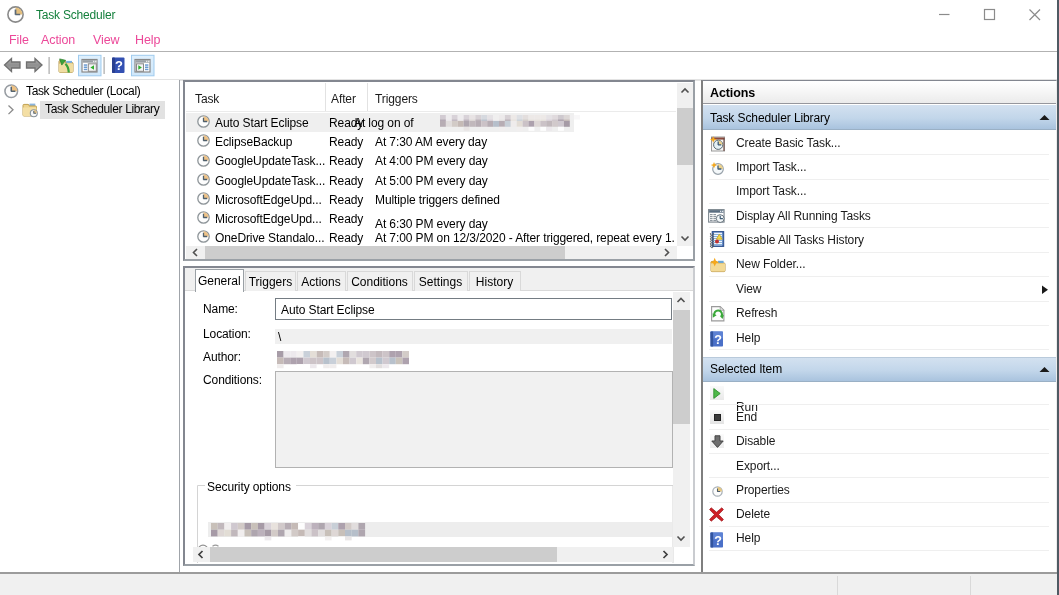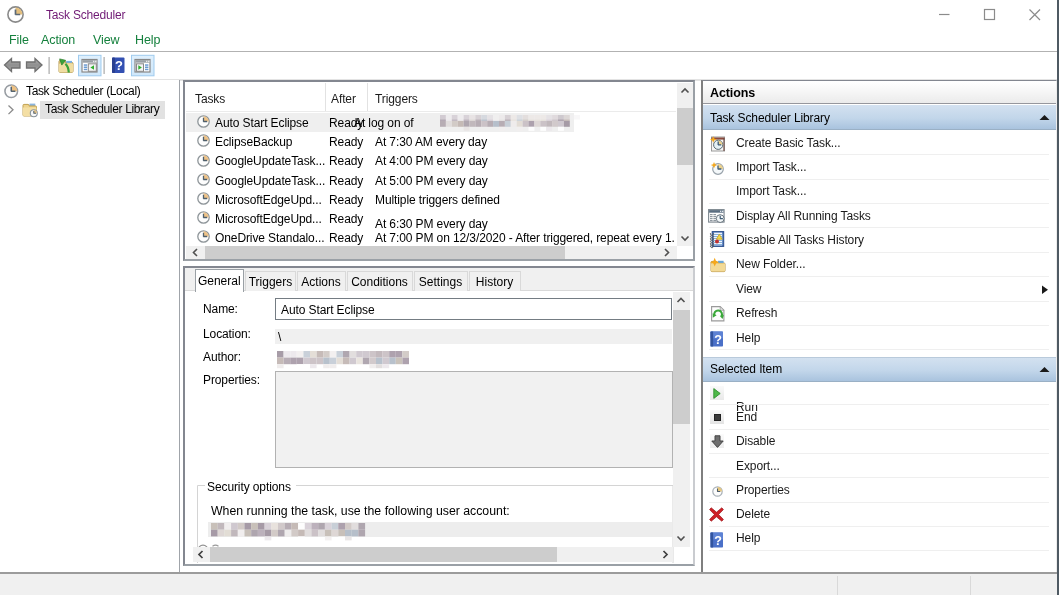--- a/index.html
+++ b/index.html
@@ -4,23 +4,23 @@
 <style>
   * { margin:0; padding:0; box-sizing:border-box; }
   html,body { width:1059px; height:595px; overflow:hidden; background:#fff;
     font-family:"Liberation Sans", sans-serif; font-size:12px; color:#000; }
   .abs { position:absolute; }
   #win { position:relative; width:1059px; height:595px; background:#fff; }
   .mos { position:absolute; opacity:0.92; }
   svg { display:block; overflow:visible; }
   .txt { position:absolute; white-space:nowrap; letter-spacing:-0.1px; }
   
-  #title { left:46px; top:8px; color:#701a75; font-size:12px; letter-spacing:-0.2px; }
+  #title { left:36px; top:8px; color:#15803d; font-size:12px; letter-spacing:-0.2px; }
   
-  .menu { top:33px; height:17px; color:#15803d; font-size:12.5px; }
+  .menu { top:33px; height:17px; color:#ec4899; font-size:12.5px; }
   
   #leftpane { left:0; top:80px; width:180px; height:493px; background:#fff;
      border-right:1px solid #a0a4aa; border-bottom:1px solid #888; }
   #listpane { left:183px; top:80px; width:512px; height:181px; background:#fff;
      border:2px solid #889; border-color:#838790 #9aa0a6 #9aa0a6 #838790; }
   #detailpane { left:183px; top:266px; width:512px; height:300px; background:#fff;
      border:2px solid #889; border-color:#838790 #caccd0 #9aa0a6 #838790; }
   #rightpane { left:701px; top:80px; width:356px; height:494px; background:#fff;
      border-left:2px solid #7f7f7f; border-top:1px solid #838790; border-right:1px solid #ececec; border-bottom:1px solid #888; }
   
@@ -147,21 +147,21 @@
 <svg width="0" height="0" style="position:absolute" xmlns="http://www.w3.org/2000/svg">
   <defs>
     <g id="clk">
       <circle cx="6.5" cy="6.5" r="5.7" fill="#fdfdfd" stroke="#8e9599" stroke-width="1.3"></circle>
       <path d="M6.5 6.5 L6.5 1.3 A5.2 5.2 0 0 1 11.7 6.5 Z" fill="#efc388"></path>
       <path d="M6.5 6.7 L6.5 2.8 M6.3 6.5 L10.2 6.5" stroke="#4e5f6c" stroke-width="1.3" fill="none"></path>
     </g>
   </defs>
 </svg>
 
-<div class="txt" style="left:195px;top:92px;color:#1a1a1a">Tasks</div>
+<div class="txt" style="left:195px;top:92px;color:#1a1a1a">Task</div>
 <div class="txt" style="left:331px;top:92px;color:#1a1a1a">After</div>
 <div class="txt" style="left:375px;top:92px;color:#1a1a1a">Triggers</div>
 <div class="hdrsep" style="left:325px"></div>
 <div class="hdrsep" style="left:367px"></div>
 <div class="abs" style="left:186px;top:111px;width:490px;height:1px;background:#ebebeb"></div>
 
 <div class="abs" style="left:186px;top:112.6px;width:388px;height:19.2px;background:#efefef"></div>
 <svg class="abs" style="left:197px;top:115.2px" width="13" height="13" viewBox="0 0 13 13">
       <use href="#clk"></use>
     </svg>
@@ -229,28 +229,27 @@
 <div class="tab" style="left:468.5px;width:52px">History</div>
 <div class="tab" style="left:194.5px;top:268.5px;width:49.5px;height:23.5px;background:#fff;border:1px solid #9aa0a5;border-bottom:none;z-index:2">General</div>
 
 <div class="txt" style="left:203px;top:301.5px">Name:</div>
 <div class="abs" style="left:275px;top:297.5px;width:397px;height:22.5px;background:#fff;border:1px solid #747c83"></div>
 <div class="txt" style="left:281px;top:302.5px">Auto Start Eclipse</div>
 <div class="txt" style="left:203px;top:326.8px">Location:</div>
 <div class="abs" style="left:275px;top:328.5px;width:397px;height:15.5px;background:#f0f0f0"></div>
 <div class="txt" style="left:278px;top:329.5px">\</div>
 <div class="txt" style="left:203px;top:349.8px">Author:</div>
-<div class="txt" style="left:203px;top:372.8px">Properties:</div>
+<div class="txt" style="left:203px;top:372.8px">Conditions:</div>
 <div class="abs" style="left:275px;top:371px;width:397.5px;height:96.5px;background:#f1f1f1;border:1px solid #b2b2b2"></div>
 
 <svg class="abs" style="left:196.5px;top:479px" width="477" height="84" xmlns="http://www.w3.org/2000/svg">
   <path d="M8 6.5 L0.5 6.5 L0.5 84 M99 6.5 L476 6.5 L476 84" stroke="#d4d4d4" stroke-width="1" fill="none"></path>
 </svg>
 <div class="txt" style="left:207px;top:479.5px">Security options</div>
-<div class="txt" style="left:211px;top:503.5px;font-size:12.3px;letter-spacing:0">When running the task, use the following user account:</div>
 <div class="abs" style="left:208px;top:522px;width:464px;height:15px;background:#ededed"></div>
 
 <svg class="abs" style="left:196px;top:542px" width="30" height="5" xmlns="http://www.w3.org/2000/svg">
   <circle cx="7" cy="8.2" r="5" fill="#fdfdfd" stroke="#909090" stroke-width="1.2"></circle>
   <path d="M16.5 4.2 Q19.5 2.2 22.5 4.2" stroke="#9a9a9a" stroke-width="1.2" fill="none"></path>
 </svg>
 
 <div class="scrtrack" style="left:673px;top:292px;width:16.5px;height:255px"></div>
 <div class="scrthumb" style="left:673px;top:310px;width:16.5px;height:114px"></div>
 <svg class="abs" style="left:673px;top:292px" width="16" height="255" xmlns="http://www.w3.org/2000/svg">

